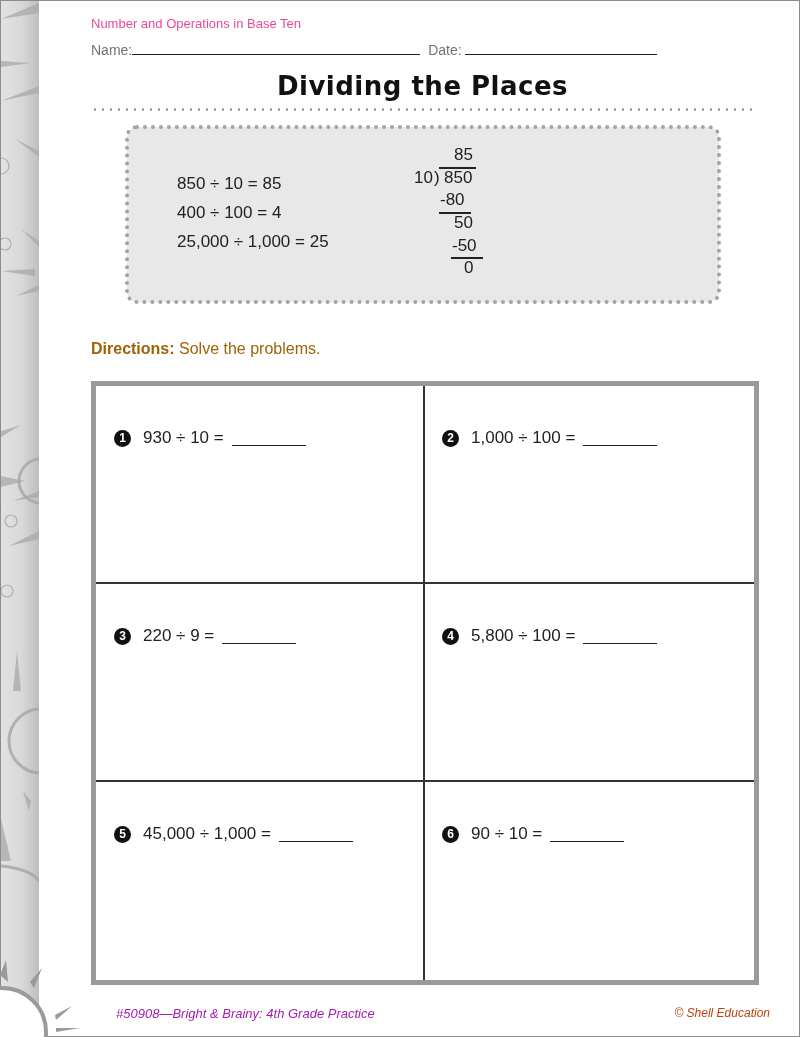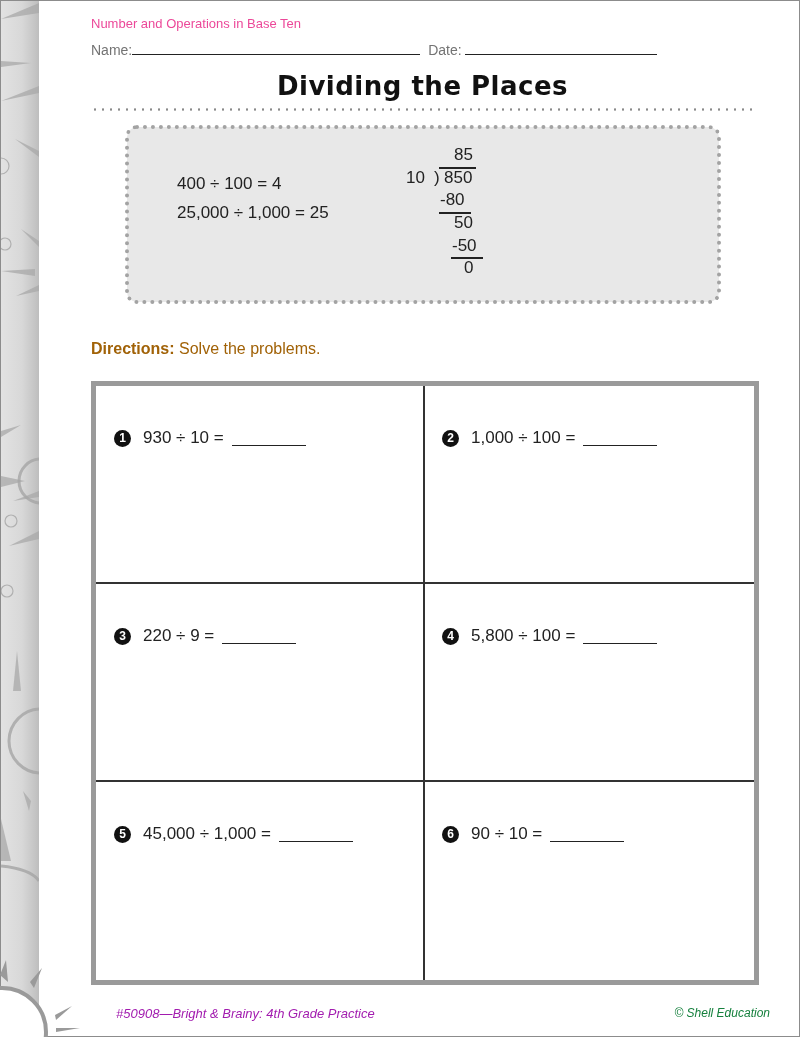--- a/index.html
+++ b/index.html
@@ -80,21 +80,21 @@
     display: inline-flex; width: 17px; height: 17px; border-radius: 50%;
     background: #111; color: #fff; font-size: 12px; font-weight: bold;
     align-items: center; justify-content: center; margin-right: 12px;
   }
   .blank { display: inline-block; width: 74px; border-bottom: 1px solid #222; height: 15px; margin-left: 8px; }
 
   .footer-left {
     position: absolute; left: 116px; top: 1006px; font-size: 13px; font-style: italic; color: #a21caf;
   }
   .footer-right {
-    position: absolute; right: 30px; top: 1006px; font-size: 12px; font-style: italic; color: #15803d;
+    position: absolute; right: 30px; top: 1006px; font-size: 12px; font-style: italic; color: #c2410c;
   }
 </style>
 </head>
 <body>
 
 <div class="page-frame"></div>
 
 <div class="side-strip">
   <svg width="38" height="1035" viewBox="0 0 38 1035">
     <g fill="#a9a9a9" opacity="0.75">
@@ -141,28 +141,29 @@
   <span class="line" style="width:192px"></span>
 </div>
 
 <div class="title">Dividing the Places</div>
 <div class="title-divider"></div>
 
 <div class="example-box">
   <div class="dots"></div>
 </div>
 <div class="example-eqs">
+  <div>850 ÷ 10 = 85</div>
   <div>400 ÷ 100 = 4</div>
   <div>25,000 ÷ 1,000 = 25</div>
 </div>
 
 <div class="longdiv">
   <div class="ld-row" style="left:58px; top:0;">85</div>
   <div class="ld-bar" style="left:43px; top:23px; width:37px;"></div>
-  <div class="ld-row" style="left:10px; top:23px;">10</div>
+  <div class="ld-row" style="left:18px; top:23px;">10</div>
   <div class="ld-row" style="left:38px; top:23px;">)</div>
   <div class="ld-row" style="left:48px; top:23px;">850</div>
   <div class="ld-row" style="left:44px; top:45px;">-80</div>
   <div class="ld-bar" style="left:43px; top:68px; width:32px;"></div>
   <div class="ld-row" style="left:58px; top:68px;">50</div>
   <div class="ld-row" style="left:56px; top:91px;">-50</div>
   <div class="ld-bar" style="left:55px; top:113px; width:32px;"></div>
   <div class="ld-row" style="left:68px; top:113px;">0</div>
 </div>
 

